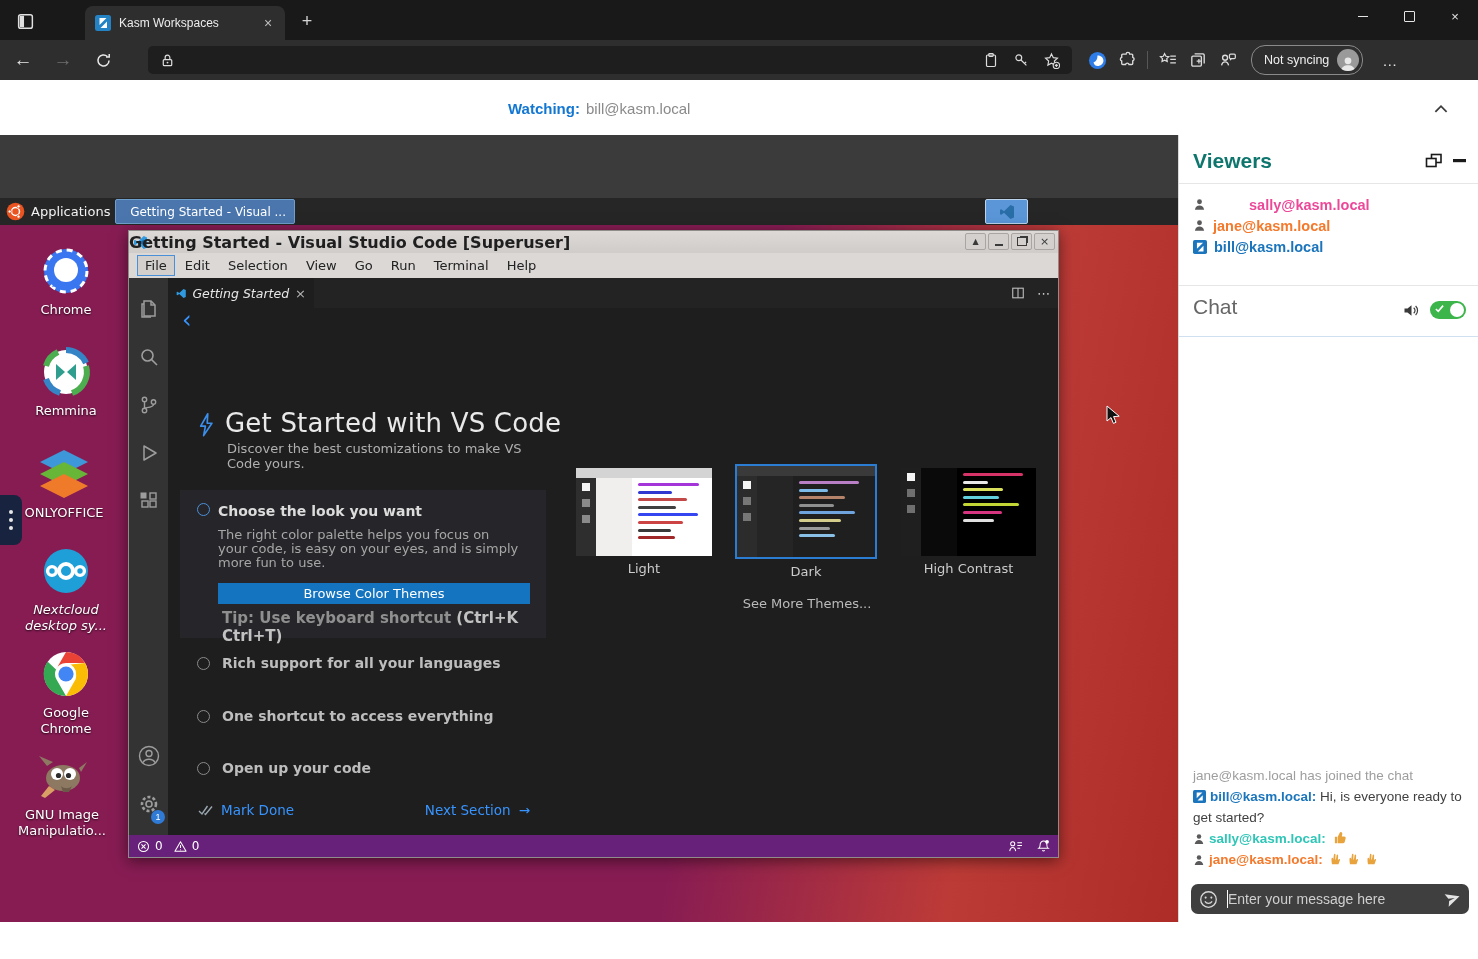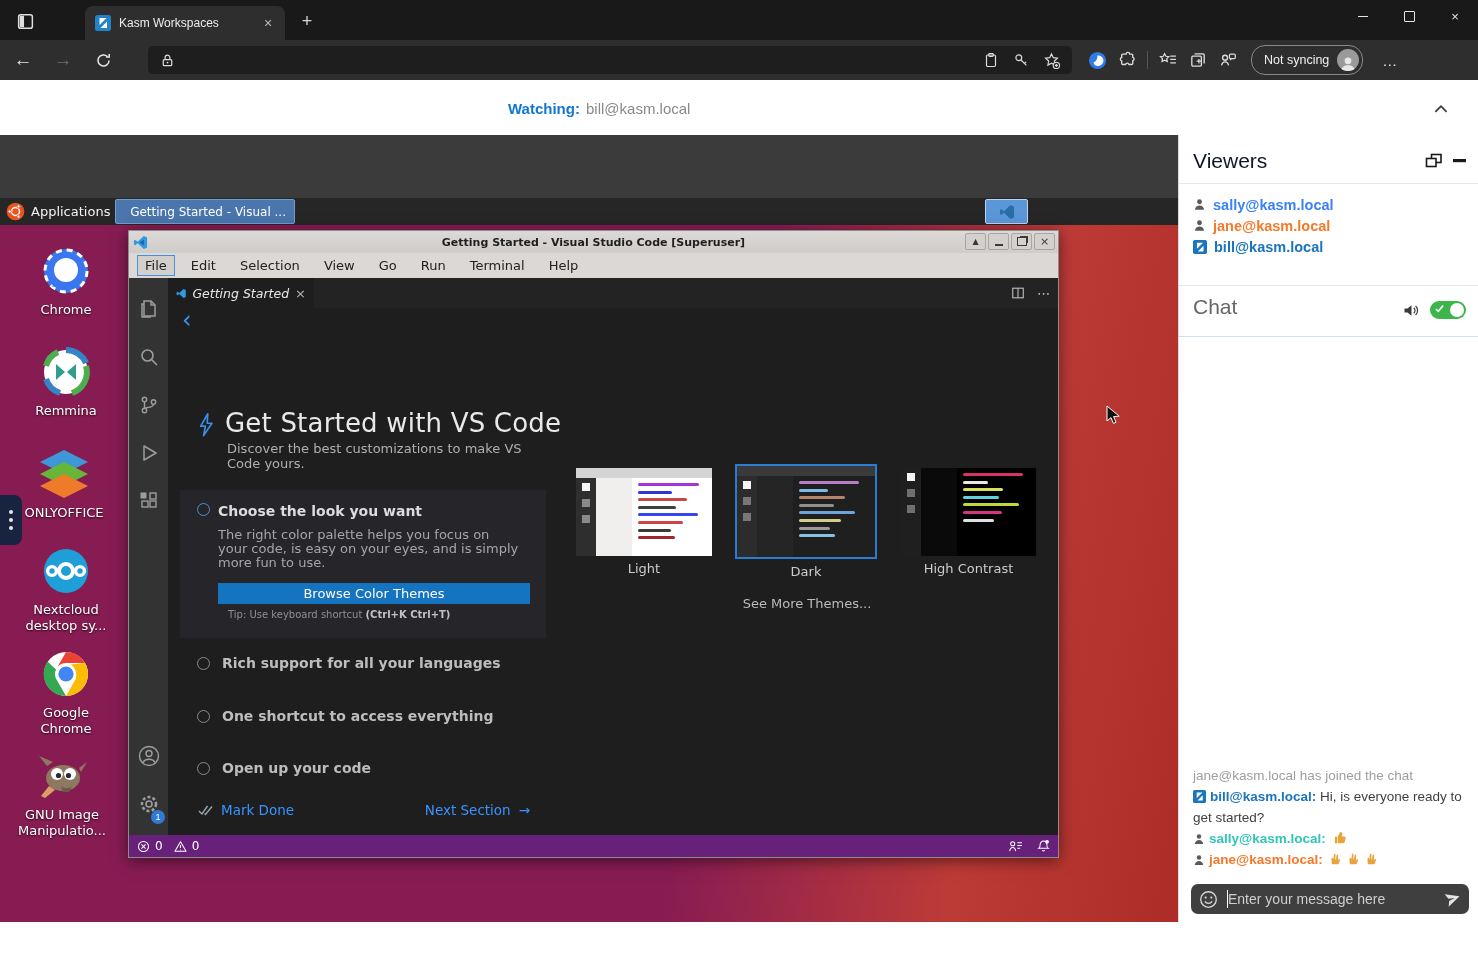--- a/index.html
+++ b/index.html
@@ -51,26 +51,26 @@
      background:linear-gradient(100deg,rgba(0,0,0,0) 60%,rgba(233,84,32,.55) 82%,rgba(200,55,10,.6) 100%);}
   .desk-icon{position:absolute;width:104px;display:flex;flex-direction:column;align-items:center;gap:5px;z-index:2;}
   .desk-label{color:#fff;font-size:13px;text-align:center;text-shadow:0 1px 2px rgba(0,0,0,.8);line-height:16px;width:100px;}
   .kasm-handle{position:absolute;left:0;top:360px;width:22px;height:50px;background:#17233f;border-radius:0 8px 8px 0;display:flex;flex-direction:column;align-items:center;justify-content:center;gap:4px;z-index:6;}
   .kh-dot{width:4px;height:4px;border-radius:50%;background:#e8e8e8;}
 
   
   .vswin{position:absolute;left:128px;top:95px;width:931px;height:628px;box-shadow:0 3px 14px rgba(0,0,0,.5);z-index:3;
          border:1px solid #8f8c8a;box-sizing:border-box;background:#1e1e1e;}
   .vs-titlebar{position:absolute;left:0;top:0;width:100%;height:22px;background:linear-gradient(#dcd9d7,#cfccca);display:flex;align-items:center;box-sizing:border-box;padding:0 4px;}
-  .vs-title{position:absolute;left:0;right:0;text-align:center;font-size:11px;font-weight:bold;color:#1f1f1f;}
+  .vs-title{position:absolute;left:0;right:0;text-align:left;font-size:16px;font-weight:bold;color:#1f1f1f;}
   .vs-winbtns{position:absolute;right:3px;top:2px;display:flex;gap:2px;}
   .gtkbtn{width:21px;height:17px;background:#d3d0ce;border:1px solid #a8a5a3;border-radius:2px;display:flex;align-items:center;justify-content:center;font-size:8px;color:#3a3a3a;box-sizing:border-box;}
   .gtk-restore{width:8px;height:7px;border:1px solid #3a3a3a;box-shadow:2px -2px 0 -1px #3a3a3a;}
   .gtk-min{width:8px;height:2px;background:#3a3a3a;margin-top:6px;}
-  .vs-menubar{position:absolute;left:0;top:22px;width:100%;height:25px;background:#dbd8d6;display:flex;align-items:center;padding-left:8px;box-sizing:border-box;gap:8px;}
+  .vs-menubar{position:absolute;left:0;top:22px;width:100%;height:25px;background:#dbd8d6;display:flex;align-items:center;padding-left:8px;box-sizing:border-box;gap:2px;}
   .menu-item{font-size:13px;color:#222;padding:2px 7px;border:1px solid transparent;}
   .menu-item.focused{border:1px solid #4a90d9;background:#d2cfcd;}
   .vs-body{position:absolute;left:0;top:47px;width:929px;height:559px;display:flex;}
   .activitybar{width:39px;background:#333333;position:relative;flex:none;}
   .act-ico{width:39px;height:46px;display:flex;align-items:center;justify-content:center;}
   .editor{flex:1;position:relative;background:#1e1e1e;overflow:hidden;}
   .tabstrip{position:absolute;left:0;top:0;width:100%;height:30px;background:#232323;display:flex;align-items:stretch;}
   .etab{width:146px;background:#1e1e1e;display:flex;align-items:center;gap:6px;padding:0 8px;box-sizing:border-box;}
   .etab-title{color:#e7e7e7;font-size:12.5px;font-style:italic;flex:1;white-space:nowrap;}
   .etab-close{color:#b5b5b5;font-size:13px;}
@@ -80,21 +80,21 @@
   .gs-bolt{position:absolute;left:28px;top:104px;}
   .gs-heading{position:absolute;left:57px;top:100px;font-size:26px;color:#e9e9e9;letter-spacing:.2px;}
   .gs-sub{position:absolute;left:59px;top:134px;width:310px;font-size:13px;line-height:14.5px;color:#b0b0b0;}
   .step-panel{position:absolute;left:12px;top:182px;width:366px;height:148px;background:#26262a;}
   .radio{width:13px;height:13px;border:1.5px solid #8a8a8a;border-radius:50%;box-sizing:border-box;}
   .radio.sel{border-color:#4a90d9;}
   .sp-title{position:absolute;left:38px;top:13px;font-size:14px;font-weight:bold;color:#dcdcdc;}
   .sp-radio{position:absolute;left:17px;top:13px;}
   .sp-desc{position:absolute;left:38px;top:38px;width:302px;font-size:13px;line-height:14px;color:#a6a6a6;}
   .sp-btn{position:absolute;left:38px;top:93px;width:312px;height:21px;background:#1474bf;color:#fff;font-size:13px;display:flex;align-items:center;justify-content:center;}
-  .sp-tip{position:absolute;left:48px;top:119px;font-size:10px;color:#8f8f8f;}
+  .sp-tip{position:absolute;left:42px;top:119px;font-size:15px;color:#8f8f8f;font-weight:bold;}
   .sp-tip b{color:#c2c2c2;}
   .step-row{position:absolute;left:12px;width:366px;height:40px;display:flex;align-items:center;gap:12px;padding-left:17px;box-sizing:border-box;}
   .step-label{font-size:14px;font-weight:bold;color:#bdbdbd;}
   .walk-footer{position:absolute;top:494px;left:12px;width:366px;display:flex;align-items:center;}
   .mark-done{display:flex;align-items:center;gap:6px;color:#3794ff;font-size:13.5px;margin-left:18px;}
   .next-sec{display:flex;align-items:center;gap:8px;color:#3794ff;font-size:13.5px;margin-left:auto;margin-right:16px;}
   
   .tcard{position:absolute;display:flex;flex-direction:column;box-sizing:border-box;}
   .tc-title{height:10px;flex:none;}
   .tc-body{flex:1;display:flex;}
@@ -106,21 +106,21 @@
   .tl{height:3px;border-radius:2px;margin-bottom:4.6px;}
   .tc-label{position:absolute;text-align:center;font-size:13px;color:#cccccc;}
   .see-more{position:absolute;left:539px;top:288px;width:200px;text-align:center;font-size:13px;color:#bbbbbb;}
   .vs-statusbar{position:absolute;left:0;bottom:0;width:100%;height:22px;background:#68217a;display:flex;align-items:center;color:#fff;font-size:12px;padding:0 8px;box-sizing:border-box;gap:5px;}
   .sb-right{margin-left:auto;display:flex;align-items:center;gap:14px;}
   .gear-badge{position:absolute;right:3px;bottom:3px;width:14px;height:14px;border-radius:50%;background:#2f7ad5;color:#fff;font-size:9px;display:flex;align-items:center;justify-content:center;font-family:"Liberation Sans",sans-serif;}
 
   
   .sidebar{position:absolute;left:1178px;top:135px;width:300px;height:787px;background:#fff;border-left:1px solid #d9d9d9;box-sizing:border-box;}
   .sb-header{position:absolute;left:0;top:6px;width:100%;height:42px;}
-  .sb-title{position:absolute;left:14px;top:8px;font-size:21px;color:#0f172a;font-weight:400;}
+  .sb-title{position:absolute;left:14px;top:8px;font-size:21px;color:#0f766e;font-weight:700;}
   .hdr-icons{position:absolute;right:12px;top:12px;display:flex;align-items:center;gap:10px;}
   .divider{position:absolute;left:0;width:100%;height:1px;background:#e6e6e6;}
   .viewer-row{position:absolute;left:14px;display:flex;align-items:center;gap:7px;height:21px;}
   .viewer-name{font-size:14.5px;font-weight:bold;}
   .chat-title{position:absolute;left:14px;top:160px;font-size:21px;color:#666;font-weight:300;}
   .chat-controls{position:absolute;right:12px;top:166px;display:flex;align-items:center;gap:10px;}
   .toggle{width:36px;height:18px;border-radius:9px;background:#3cb54a;position:relative;}
   .toggle .knob{position:absolute;right:2px;top:2px;width:14px;height:14px;border-radius:50%;background:#fff;}
   .toggle .tick{position:absolute;left:5px;top:3px;}
   .chat-log{position:absolute;left:14px;right:6px;top:630px;font-size:13.5px;line-height:21px;color:#3f3f3f;}
@@ -322,21 +322,21 @@
       <div class="desk-label">Remmina</div>
     </div>
     <div class="desk-icon" style="left:12px;top:313px;">
       <svg width="56" height="52" viewBox="0 0 56 52">
           <polygon points="28,2 52,14 28,26 4,14" fill="#3e97d8"></polygon>
           <polygon points="28,14 52,26 28,38 4,26" fill="#67b637"></polygon>
           <polygon points="28,26 52,38 28,50 4,38" fill="#ef7b2a"></polygon>
         </svg>
       <div class="desk-label">ONLYOFFICE</div>
     </div>
-    <div class="desk-icon" style="left:14px;top:410px;">
+    <div class="desk-icon" style="left:14px;top:410px;font-style:italic;">
       <svg width="52" height="52" viewBox="0 0 52 52">
           <circle cx="26" cy="26" r="22" fill="#1f9fd8"></circle>
           <circle cx="26" cy="26" r="7" fill="none" stroke="#fff" stroke-width="4"></circle>
           <circle cx="12" cy="26" r="4.4" fill="none" stroke="#fff" stroke-width="3.4"></circle>
           <circle cx="40" cy="26" r="4.4" fill="none" stroke="#fff" stroke-width="3.4"></circle>
         </svg>
       <div class="desk-label">Nextcloud desktop sy...</div>
     </div>
     <div class="desk-icon" style="left:14px;top:513px;">
       <svg width="52" height="52" viewBox="0 0 52 52">
@@ -639,21 +639,21 @@
     </div>
     <div class="divider" style="top:48px;"></div>
 
     <div class="viewer-row" style="top:59px;">
       <span class="ico">
         <svg width="13" height="13" viewBox="0 0 16 16">
             <circle cx="8" cy="4.6" r="3" fill="#5a5a5a"></circle>
             <path d="M2.3 14.5c.6-3.6 3-5.2 5.7-5.2s5.1 1.6 5.7 5.2z" fill="#5a5a5a"></path>
           </svg>
       </span>
-      <span class="viewer-name" style="color:#3b82f6;">sally@kasm.local</span>
+      <span class="viewer-name" style="color:#ec4899;margin-left:36px;">sally@kasm.local</span>
     </div>
     <div class="viewer-row" style="top:80px;">
       <span class="ico">
         <svg width="13" height="13" viewBox="0 0 16 16">
             <circle cx="8" cy="4.6" r="3" fill="#5a5a5a"></circle>
             <path d="M2.3 14.5c.6-3.6 3-5.2 5.7-5.2s5.1 1.6 5.7 5.2z" fill="#5a5a5a"></path>
           </svg>
       </span>
       <span class="viewer-name" style="color:#f4792b;">jane@kasm.local</span>
     </div>

